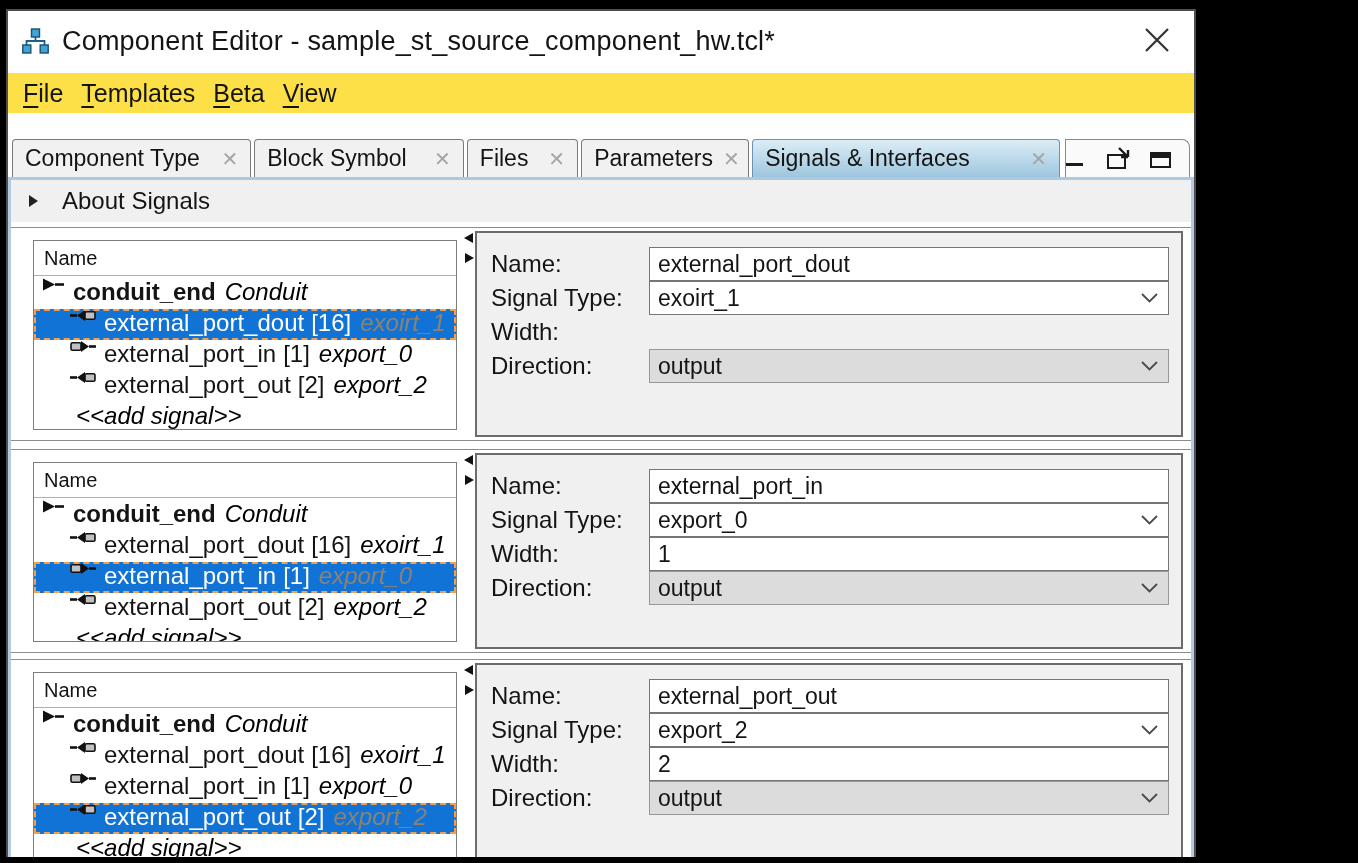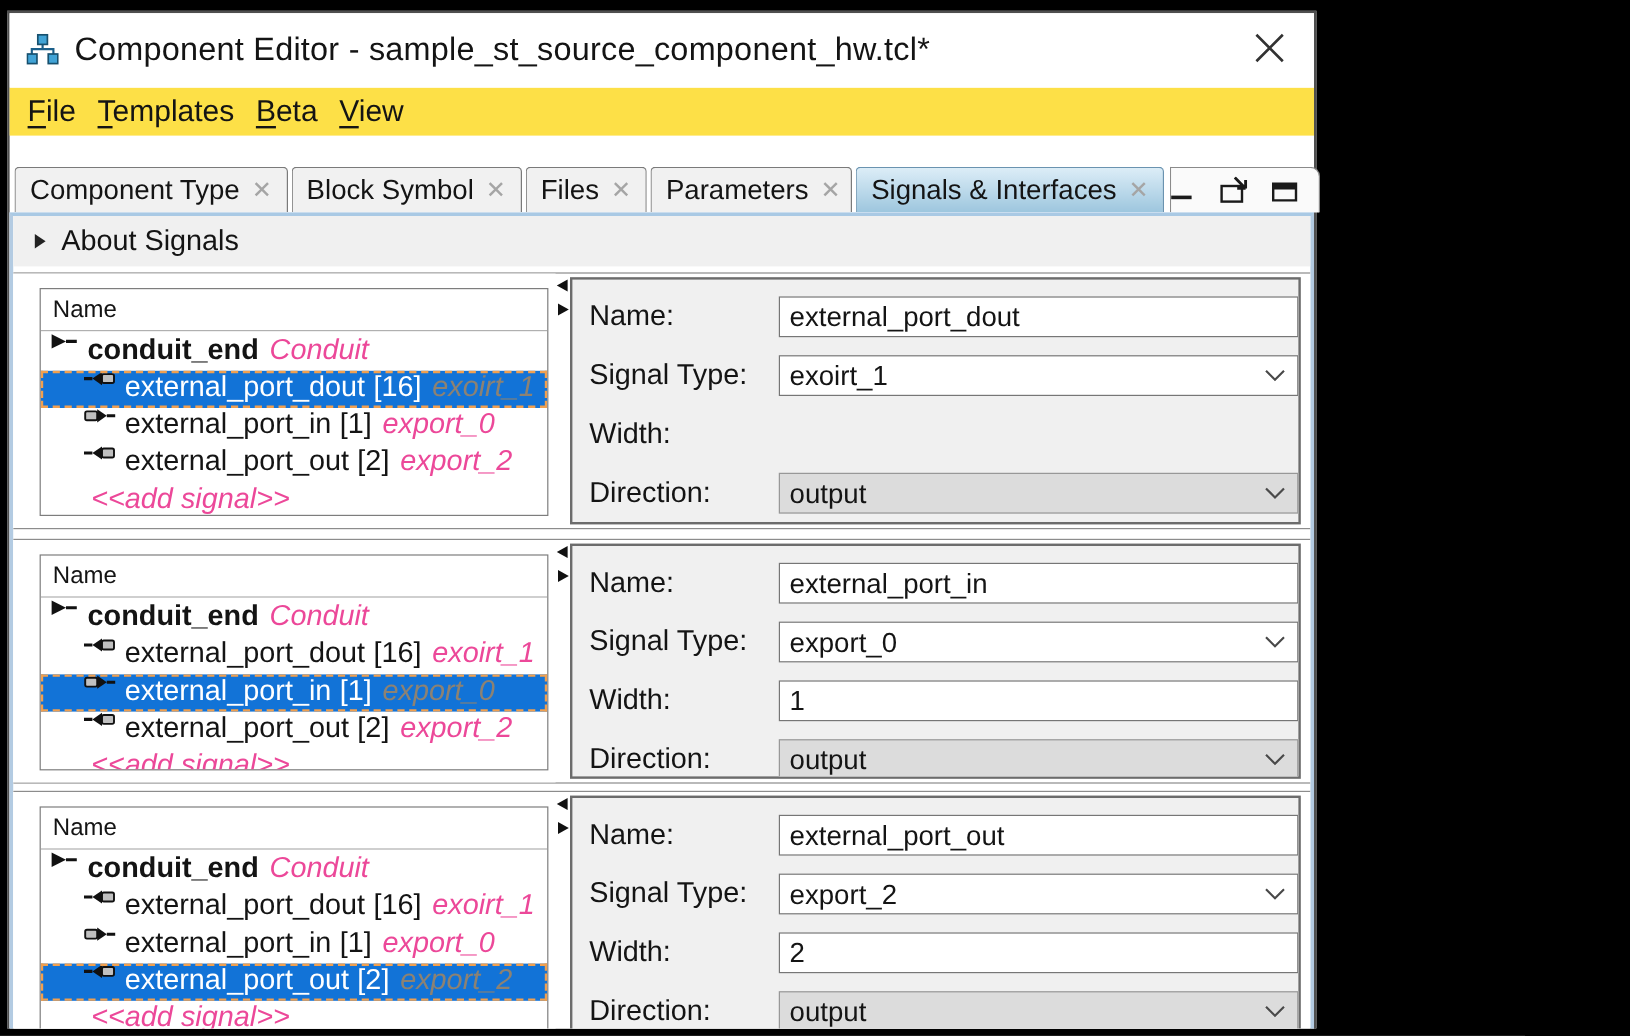--- a/index.html
+++ b/index.html
@@ -1,19 +1,19 @@
 <!DOCTYPE html>
 <html><head>
 <meta charset="utf-8">
 <style>
   * { box-sizing: border-box; }
   html,body { margin:0; padding:0; background:#000; }
   .frame { position:relative; width:1358px; height:863px; background:#000; overflow:hidden;
            font-family:"Liberation Sans","DejaVu Sans",sans-serif; color:#141414; }
-  .window { position:absolute; left:6px; top:9px; width:1091px; height:848px;
+  .window { position:absolute; left:6px; top:9px; width:1190px; height:848px;
             background:#fff; border:2px solid #4f4f4f; border-bottom:none; }
 
   
   .titlebar { position:relative; height:62px; background:#fff; }
   .app-icon { position:absolute; left:14px; top:17px; width:27px; height:27px; }
   .title { position:absolute; left:54px; top:15px; font-size:27px; letter-spacing:.2px; white-space:nowrap; }
   .close-btn { position:absolute; right:22px; top:14px; width:30px; height:30px; cursor:default; }
 
   
   .menubar { height:40px; display:flex; align-items:center; padding-left:6px; background:#fde047; }
@@ -34,21 +34,21 @@
                   justify-content:flex-end; gap:24px; padding-right:18px; }
   .ctl-min { width:17px; height:3px; background:#1a1a1a; margin-top:12px; }
   .ctl-undock { position:relative; width:19px; height:15px; border:2px solid #1a1a1a; margin-top:6px; }
   .ctl-undock svg { position:absolute; right:-8px; top:-9px; }
   .ctl-max { width:21px; height:16px; border:2px solid #1a1a1a; border-top-width:6px; margin-top:3px; }
 
   
   .content { position:absolute; left:0; right:0; top:166px; bottom:0; background:#fff;
              border-top:3px solid #a9c9e4; border-left:3px solid #b3cbe2; border-right:3px solid #b3cbe2;
              overflow:hidden; }
-  .about { height:42px; background:#f0f0f0; display:flex; align-items:center; gap:13px;
+  .about { height:42px; background:#f0f0f0; display:flex; align-items:center; gap:24px;
            padding-left:18px; margin-bottom:5px; }
   .about span.lbl { font-size:24px; }
   .tri-right { width:0; height:0; border-left:9px solid #222; border-top:6px solid transparent;
                border-bottom:6px solid transparent; }
 
   
   .section { display:flex; background:#fff; border-top:1px solid #8c8c8c; border-bottom:1px solid #8c8c8c; }
   .s1{height:214px; margin-bottom:8px;} .s2{height:204px; margin-bottom:6px;} .s3{height:212px;}
   .left-pane { width:452px; position:relative; background:#fff; }
   .tree { position:absolute; left:22px; top:12px; right:6px; bottom:10px; border:1px solid #7d7d7d;
@@ -56,34 +56,34 @@
   .tree-header { height:35px; display:flex; align-items:center; padding-left:10px; font-size:20px;
                  border-bottom:1px solid #b0b0b0; }
   .trow { height:31px; display:flex; white-space:nowrap; }
   .trow.interface { padding-left:8px; margin-top:2px; }
   .trow.sig { padding-left:36px; }
   .trow.add { padding-left:42px; }
   .icon { display:flex; margin-right:7px; flex:none; }
   .tname { font-size:24px; }
   .tname.bold { font-weight:bold; }
   .twidth { font-size:24px; margin-left:7px; }
-  .ttype { font-size:24px; font-style:italic; color:#ec4899; margin-left:9px; }
+  .ttype { font-size:24px; font-style:italic; color:#000000; margin-left:9px; }
   .trow.selected { background:#1273d7; outline:2px dashed #f0a050; outline-offset:-2px; }
   .trow.selected .tname, .trow.selected .twidth { color:#fff; }
   .trow.selected .ttype { color:#8c8273; }
   .splitter { width:12px; position:relative; }
   .tri-l { position:absolute; left:1px; top:5px; width:0; height:0;
            border-right:9px solid #111; border-top:5px solid transparent; border-bottom:5px solid transparent; }
   .tri-r { position:absolute; left:2px; top:25px; width:0; height:0;
            border-left:9px solid #111; border-top:5px solid transparent; border-bottom:5px solid transparent; }
 
   
   .form { flex:1; margin:3px 8px 3px 0; border:2px solid #6c6c6c; background:#f0f0f0;
           padding:14px 0 0 14px; overflow:hidden; }
-  .frow { display:flex; align-items:center; height:34px; margin-bottom:15px; }
+  .frow { display:flex; align-items:center; height:34px; }
   .frow label { width:158px; font-size:24px; flex:none; }
   .tfield { width:520px; height:34px; border:1px solid #767676; background:#fff; font-size:23px;
             padding:0 8px; font-family:"Liberation Sans","DejaVu Sans",sans-serif; color:#141414; outline:none; }
   .combo { width:520px; height:34px; border:1px solid #767676; background:#fff; font-size:23px;
            display:flex; align-items:center; justify-content:space-between; padding:0 10px 0 8px; }
   .combo.gray { background:#dcdcdc; border-color:#989898; }
 </style>
 </head>
 <body>
 

